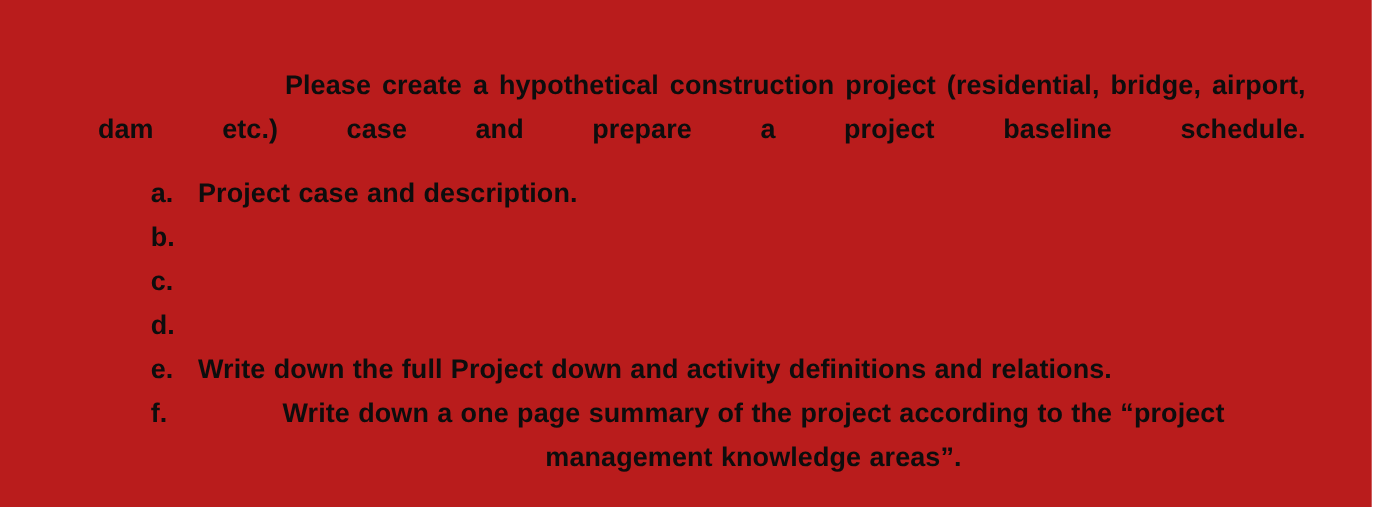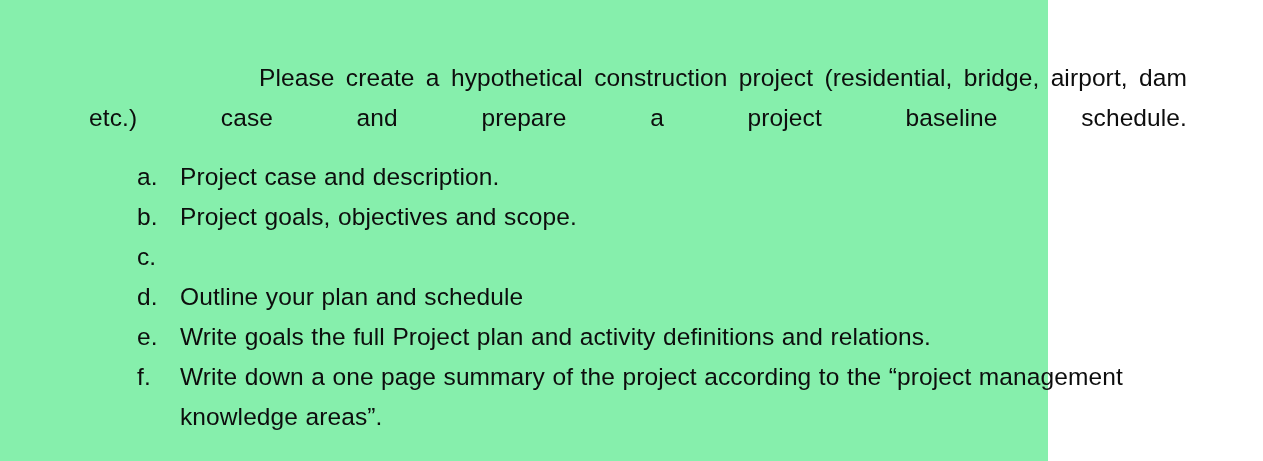--- a/index.html
+++ b/index.html
@@ -11,24 +11,25 @@
     width: 1263px;
     height: 461px;
     overflow: hidden;
     font-family: "Liberation Sans", sans-serif;
     color: #0d0d0d;
     -webkit-font-smoothing: antialiased;
   }
 
   .page {
     position: relative;
-    width: 1048px;
+    width: 1247px;
     height: 461px;
-    background: #86efac;
+    background: #b91c1c;
     box-sizing: border-box;
+    font-weight: bold;
   }
 
   
   .intro {
     position: absolute;
     left: 89px;
     top: 33px;
     width: 1098px;
     font-size: 24.5px;
     line-height: 40px;
@@ -72,53 +73,52 @@
     line-height: 40px;
     text-align: left;
     white-space: nowrap;
   }
   .item-text {
     display: block;
   }
   
   .list-item.wrap .item-text {
     max-width: 1010px;
+    text-align: center;
   }
 </style>
 </head>
 <body>
 
 <div class="page">
 
   <p class="intro">Please create a hypothetical construction project (residential, bridge, airport, dam etc.) case and prepare a project baseline schedule.</p>
 
   <div class="list">
 
     <div class="list-item">
       <span class="marker">a.</span>
       <span class="item-text">Project case and description.</span>
     </div>
 
     <div class="list-item">
       <span class="marker">b.</span>
-      <span class="item-text">Project goals, objectives and scope.</span>
     </div>
 
     <div class="list-item">
       <span class="marker">c.</span>
     </div>
 
     <div class="list-item">
       <span class="marker">d.</span>
-      <span class="item-text">Outline your plan and schedule</span>
     </div>
 
     <div class="list-item">
       <span class="marker">e.</span>
-      <span class="item-text">Write goals the full Project plan and activity definitions and relations.</span>
+      <span class="item-text">Write down the full Project down and activity definitions and relations.</span>
     </div>
 
     <div class="list-item wrap">
       <span class="marker">f.</span>
       <span class="item-text">Write down a one page summary of the project according to the “project management knowledge areas”.</span>
     </div>
 
   </div>
 </div>
 

